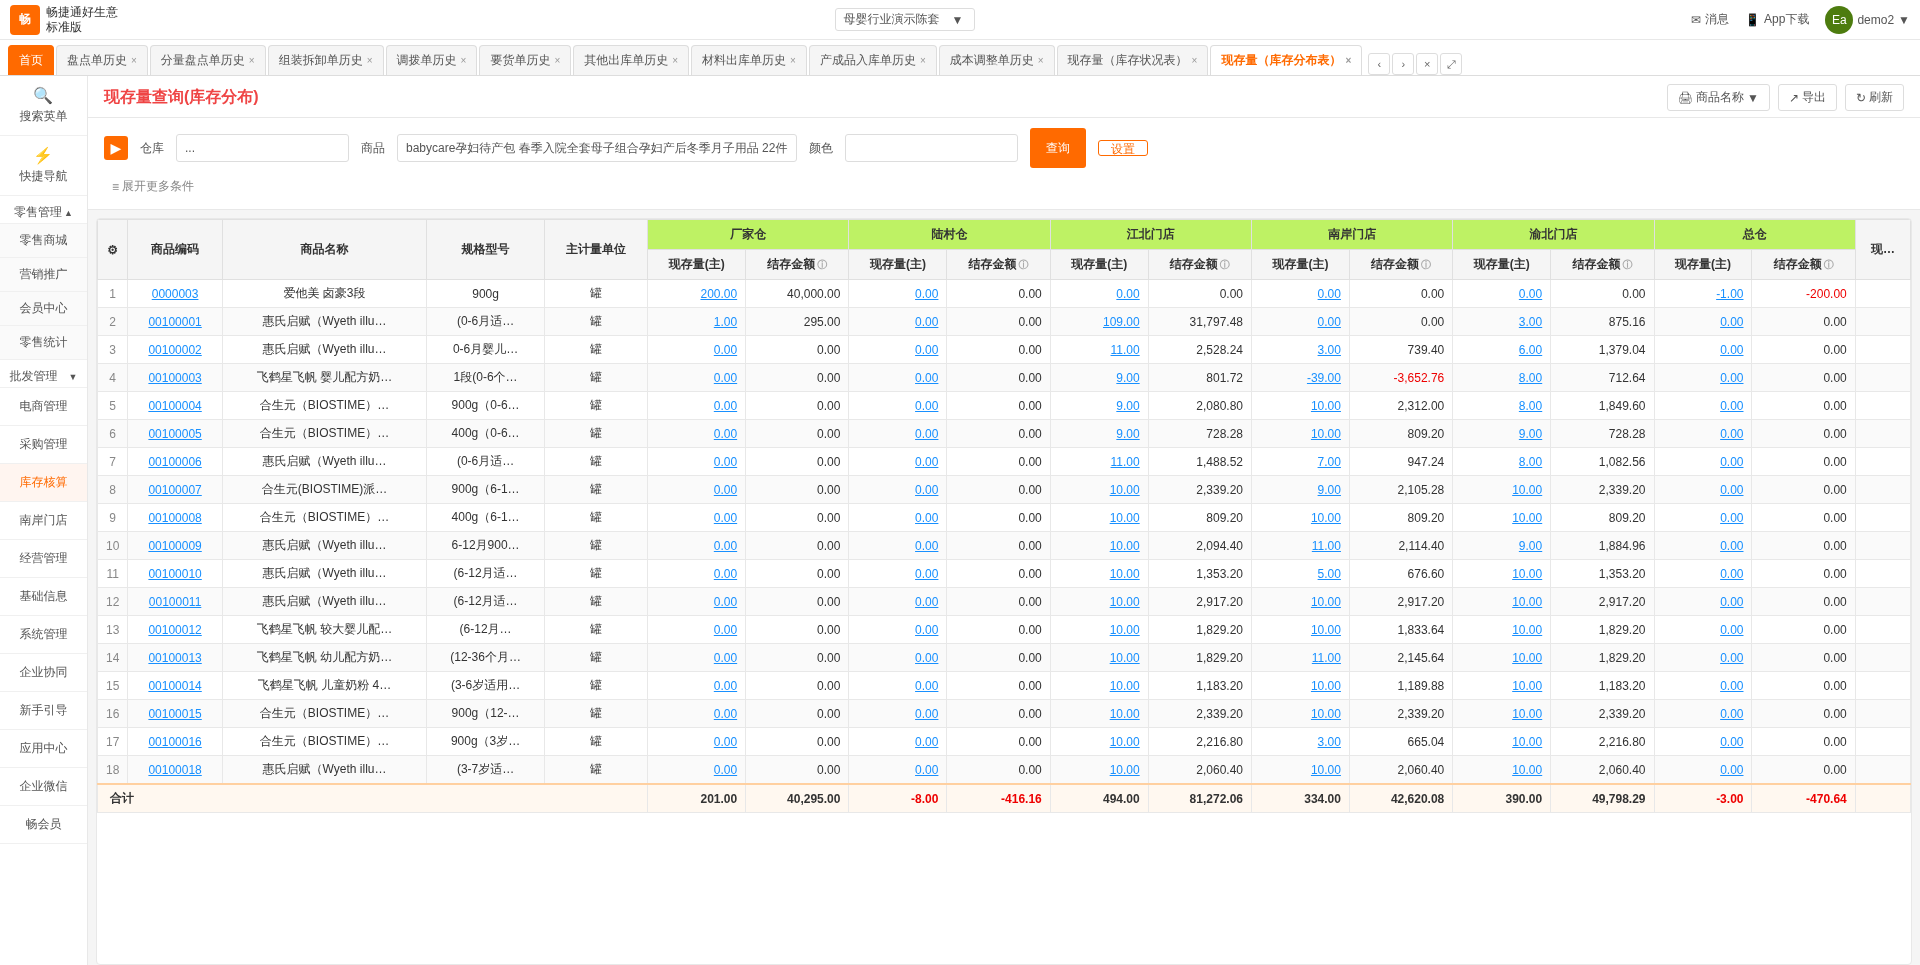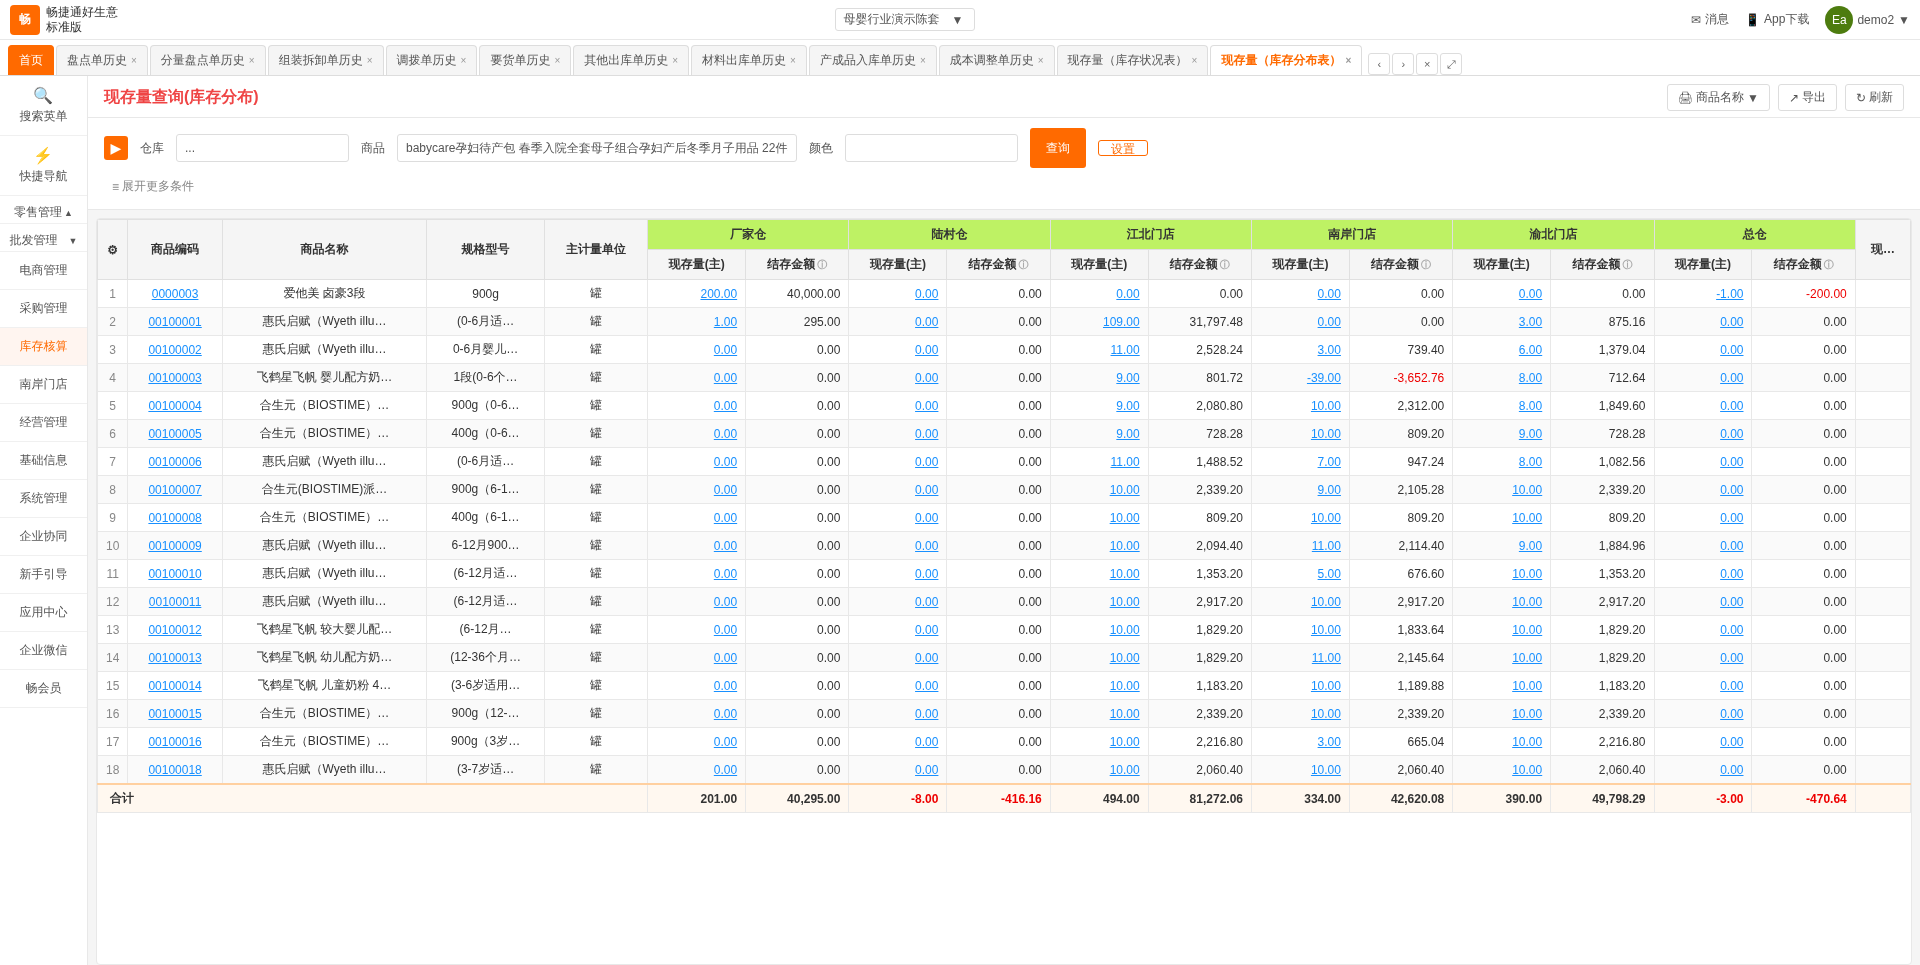--- a/index.html
+++ b/index.html
@@ -365,20 +365,34 @@
       <span>搜索英单</span>
     </div>
     <div class="sidebar-item">
       <span class="s-icon">⚡</span>
       <span>快捷导航</span>
     </div>
     <div class="sidebar-item sidebar-item-group">
       <div style="display:flex;align-items:center;justify-content:center;gap:2px;">
         <span>零售管理</span>
         <span style="font-size:9px;">▲</span>
+      </div>
+    </div>
+    <div class="sidebar-sub">
+      <div class="sidebar-item">
+        <span>零售商城</span>
+      </div>
+      <div class="sidebar-item">
+        <span>营销推广</span>
+      </div>
+      <div class="sidebar-item">
+        <span>会员中心</span>
+      </div>
+      <div class="sidebar-item">
+        <span>零售统计</span>
       </div>
     </div>
     <div class="sidebar-item sidebar-item-group">
       <div style="display:flex;align-items:center;justify-content:center;gap:11px;">
         <span>批发管理</span>
         <span style="font-size:9px;">▼</span>
       </div>
     </div>
     <div class="sidebar-item">
       <span>电商管理</span>

